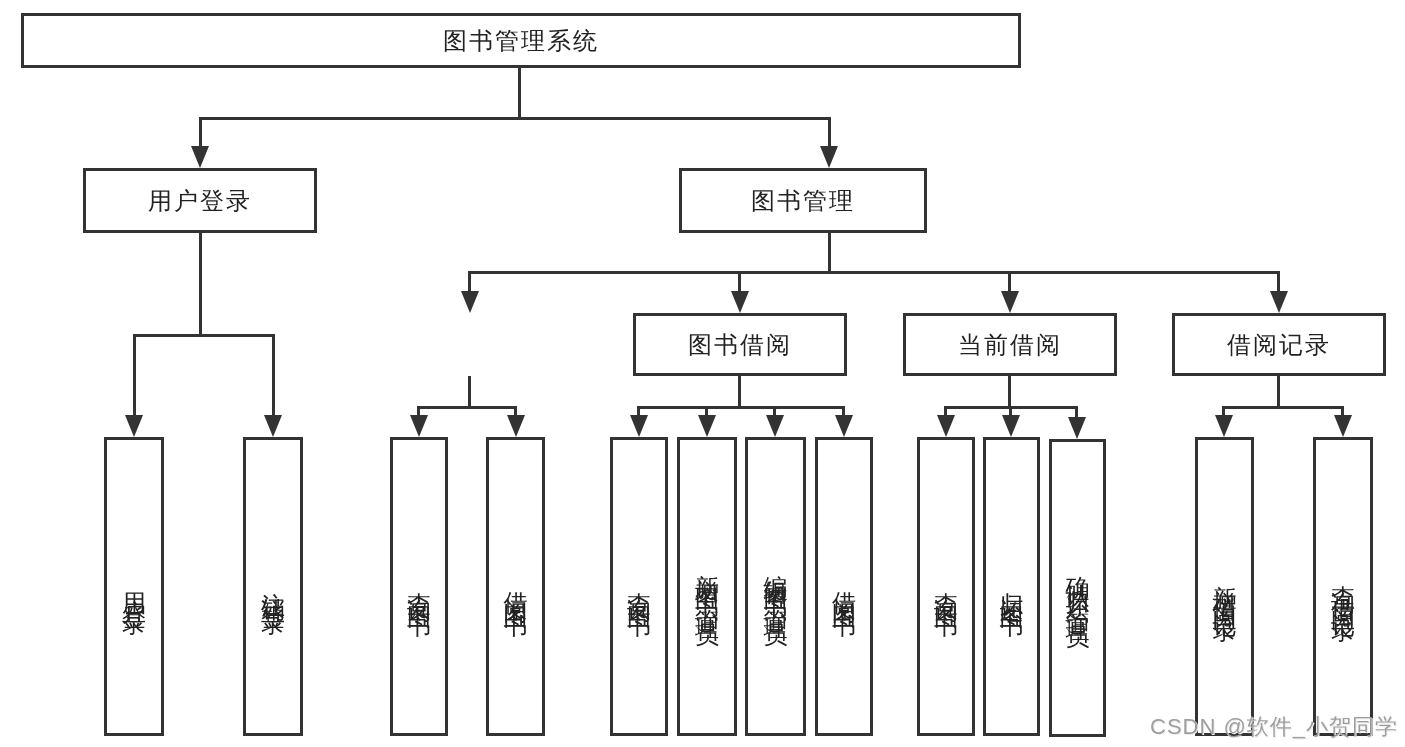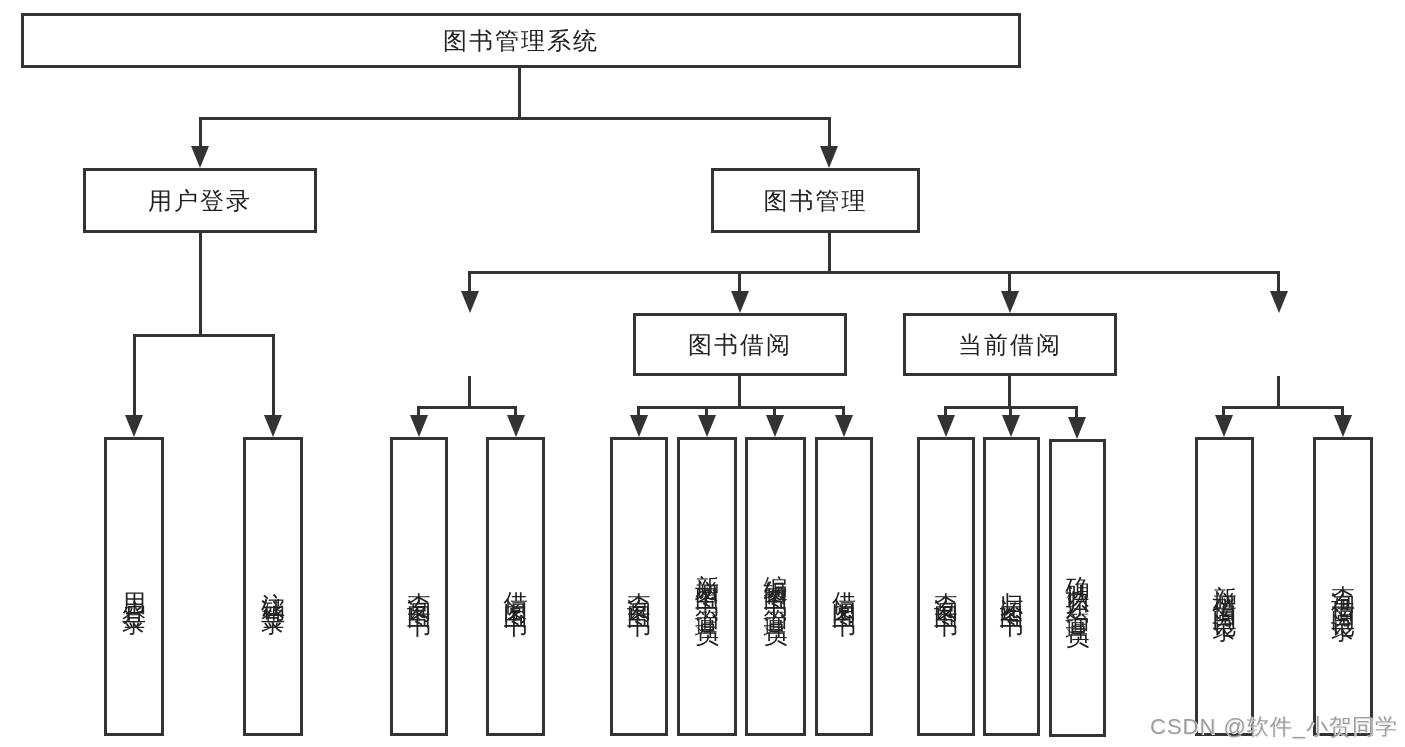--- a/index.html
+++ b/index.html
@@ -53,21 +53,21 @@
     <div class="hline" style="left:199px;top:117px;width:632px"></div>
     <div class="vline" style="left:199px;top:117px;height:31px"></div>
     <div class="arr" style="left:191px;top:146px"></div>
     <div class="vline" style="left:828px;top:117px;height:31px"></div>
     <div class="arr" style="left:820px;top:146px"></div>
   </div>
 
   <div class="box" style="left:83px;top:168px;width:234px;height:65px">
     <span>用户登录</span>
   </div>
-  <div class="box" style="left:711px;top:168px;width:209px;height:65px">
+  <div class="box" style="left:679px;top:168px;width:248px;height:65px">
     <span>图书管理</span>
   </div>
 
   <div>
     <div class="vline" style="left:199px;top:233px;height:103px"></div>
     <div class="hline" style="left:134px;top:334px;width:140px"></div>
     <div class="vline" style="left:133px;top:334px;height:83px"></div>
     <div class="arr" style="left:125px;top:415px"></div>
     <div class="vline" style="left:272px;top:334px;height:83px"></div>
     <div class="arr" style="left:264px;top:415px"></div>
@@ -84,20 +84,23 @@
     <div class="arr" style="left:1001px;top:291px"></div>
     <div class="vline" style="left:1277px;top:271px;height:22px"></div>
     <div class="arr" style="left:1270px;top:291px"></div>
   </div>
 
   <div class="box" style="left:903px;top:313px;width:214px;height:63px">
     <span>当前借阅</span>
   </div>
   <div class="box" style="left:633px;top:313px;width:214px;height:63px">
     <span>图书借阅</span>
+  </div>
+  <div class="box" style="left:1172px;top:313px;width:214px;height:63px">
+    <span>借阅记录</span>
   </div>
 
   <div>
     <div class="vline" style="left:468px;top:376px;height:32px"></div>
     <div class="hline" style="left:419px;top:406px;width:97px"></div>
     <div class="vline" style="left:417px;top:406px;height:11px"></div>
     <div class="arr" style="left:410px;top:415px"></div>
     <div class="vline" style="left:514px;top:406px;height:11px"></div>
     <div class="arr" style="left:507px;top:415px"></div>
   </div>

